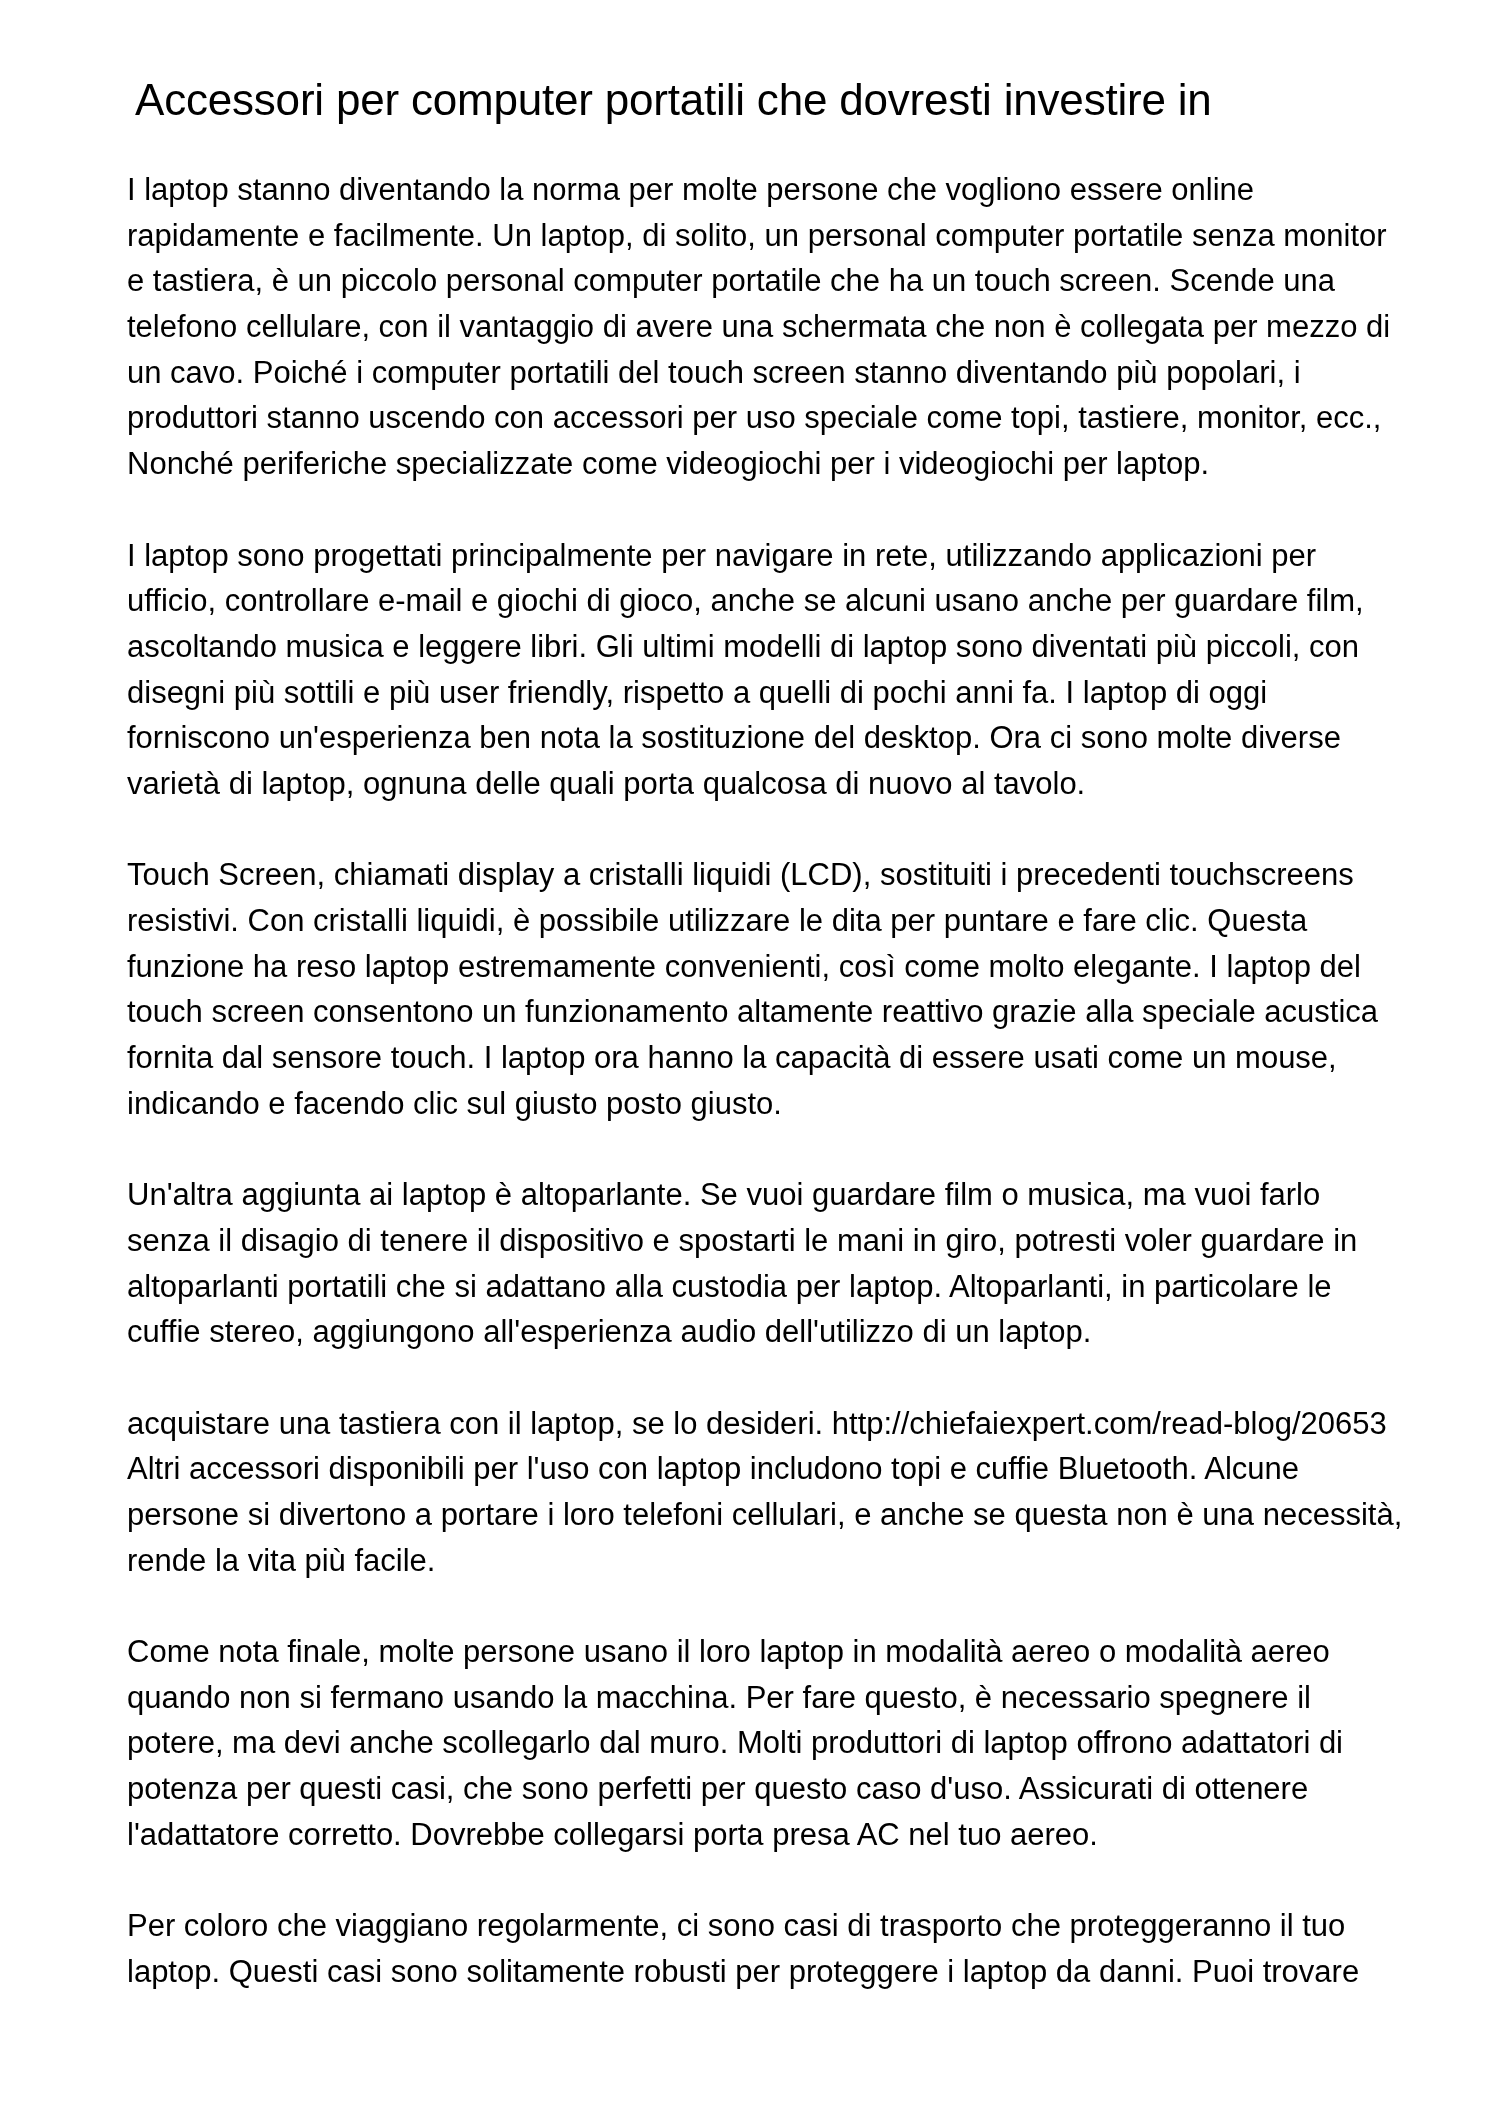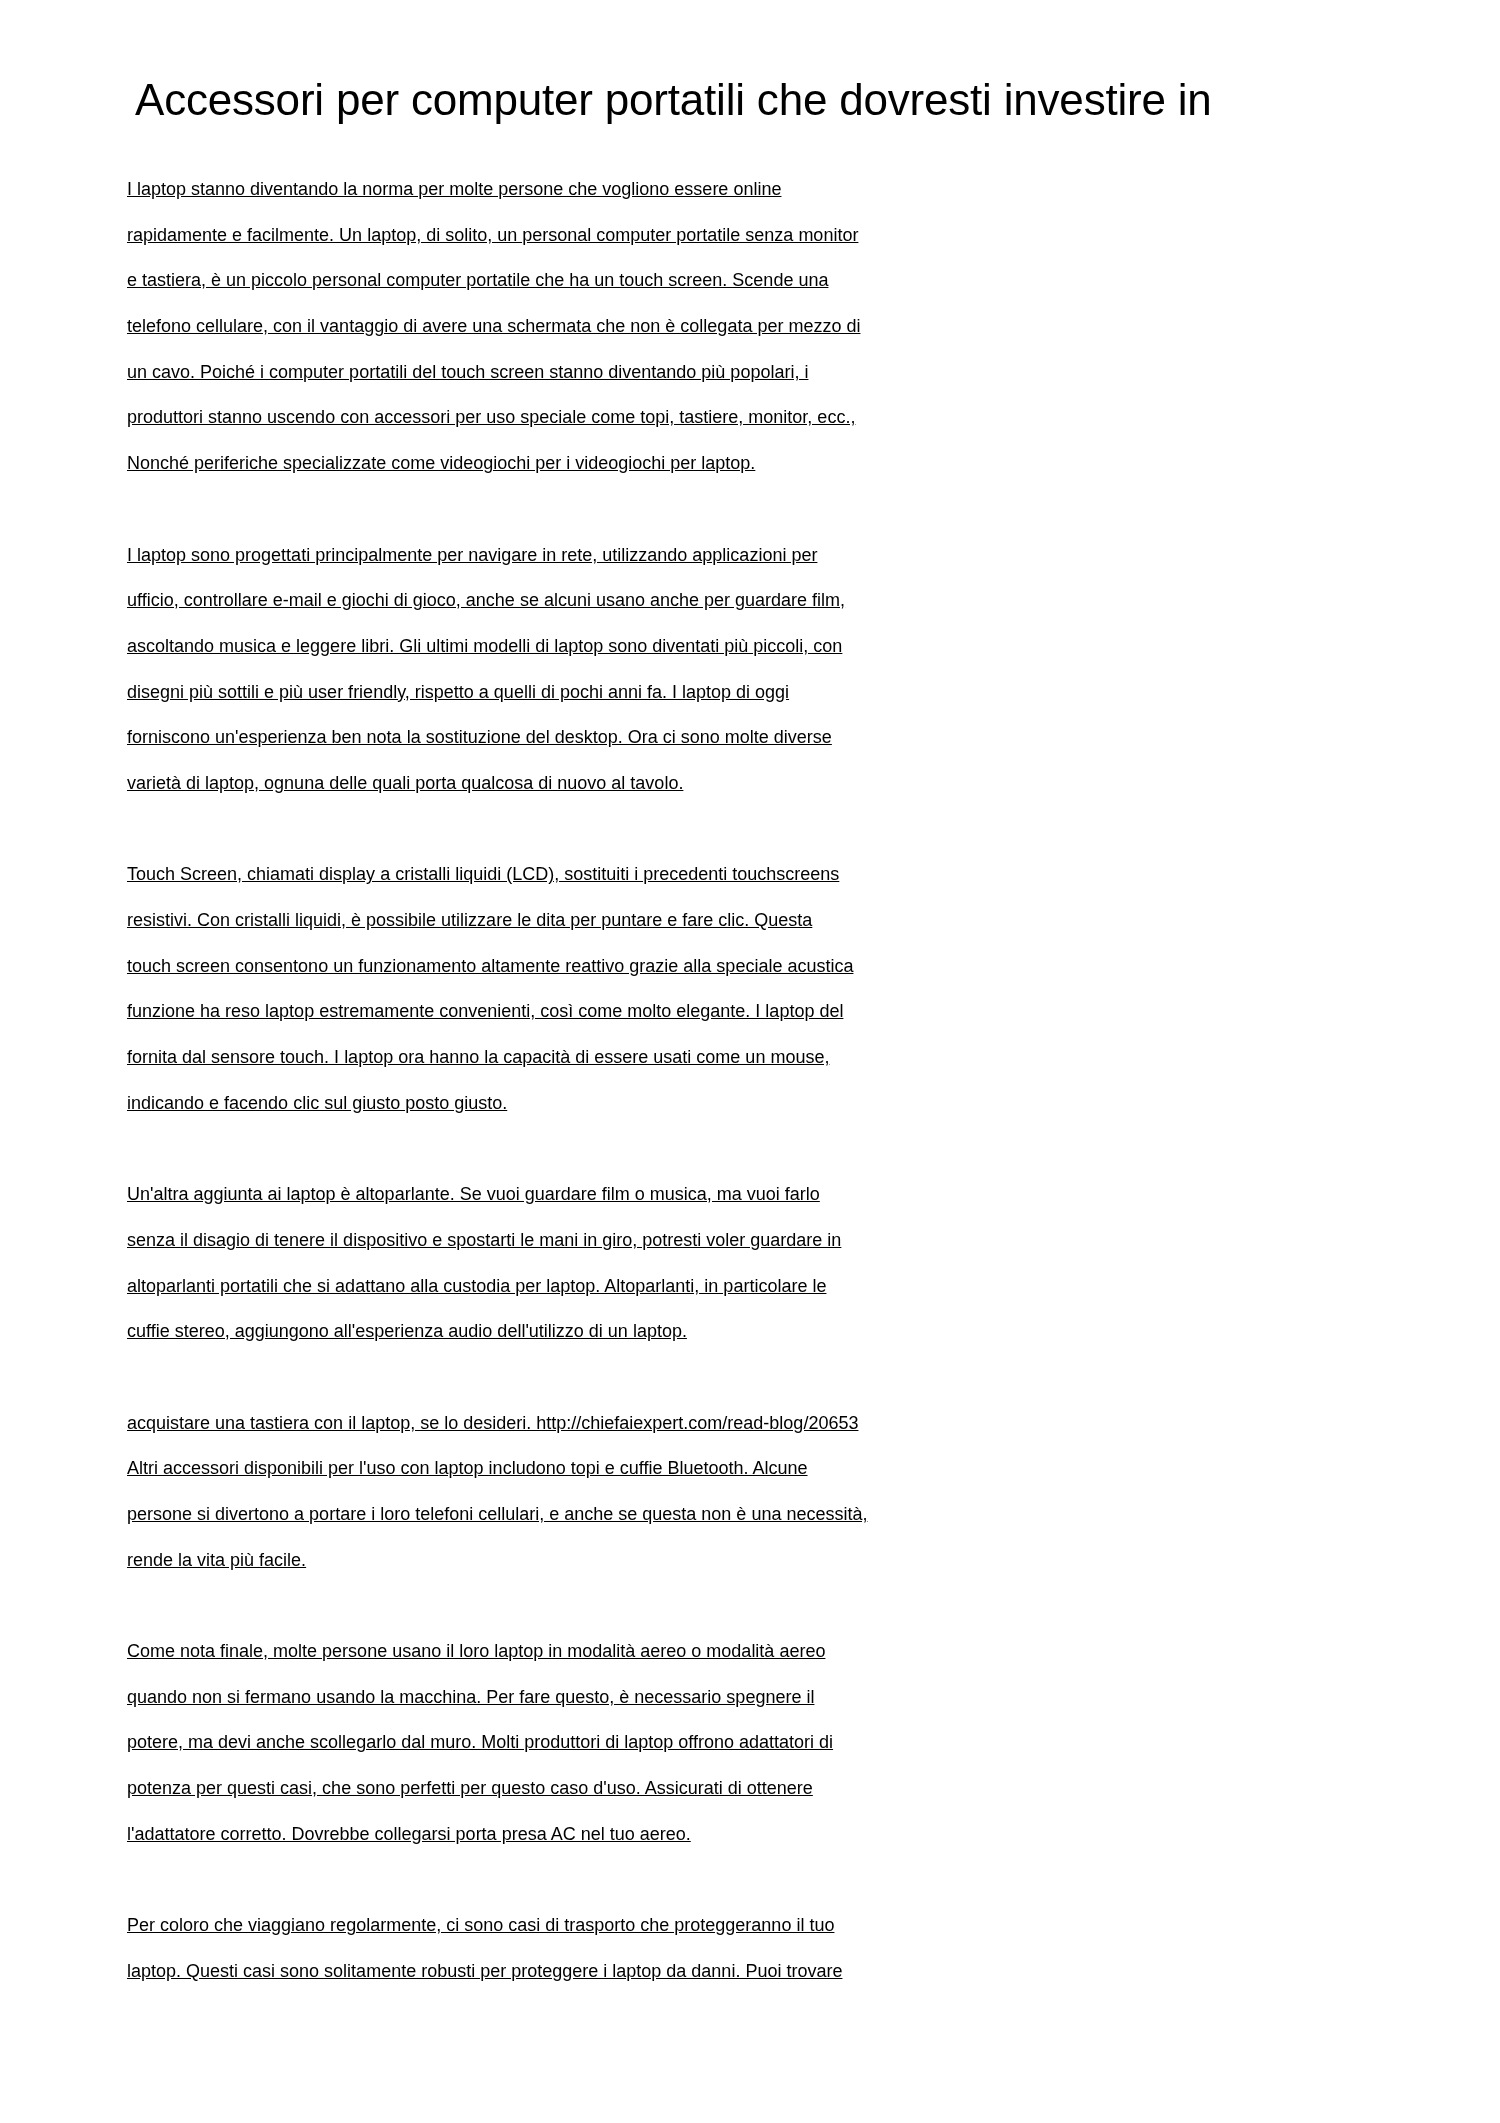--- a/index.html
+++ b/index.html
@@ -1,21 +1,21 @@
 <!DOCTYPE html>
 <html><head>
 <meta charset="utf-8">
 <style>
   html, body { margin: 0; padding: 0; background: #ffffff; }
   body { width: 1500px; height: 2123px; overflow: hidden; position: relative; }
   .page { position: absolute; left: 127px; top: 0; width: 1300px; color: #000000; font-family: "Liberation Sans", sans-serif; }
   .title { position: absolute; top: 66px; left: 0; font-size: 44px; line-height: 52px; font-weight: normal; margin: 8px; white-space: nowrap; letter-spacing: -0.2px; }
   .body { position: absolute; top: 167px; left: 0; }
   .para { margin: 0 0 45.7px 0; }
-  .line { display: block; font-size: 18px; line-height: 45.7px; height: 45.7px; white-space: nowrap; text-decoration: underline; }
+  .line { display: block; font-size: 31px; line-height: 45.7px; height: 45.7px; white-space: nowrap; }
 </style>
 </head>
 <body>
 
 <div class="page">
   <h1 class="title">Accessori per computer portatili che dovresti investire in</h1>
   <div class="body">
 
     <p class="para">
       <span class="line">I laptop stanno diventando la norma per molte persone che vogliono essere online</span>
@@ -32,22 +32,22 @@
       <span class="line">ufficio, controllare e-mail e giochi di gioco, anche se alcuni usano anche per guardare film,</span>
       <span class="line">ascoltando musica e leggere libri. Gli ultimi modelli di laptop sono diventati più piccoli, con</span>
       <span class="line">disegni più sottili e più user friendly, rispetto a quelli di pochi anni fa. I laptop di oggi</span>
       <span class="line">forniscono un'esperienza ben nota la sostituzione del desktop. Ora ci sono molte diverse</span>
       <span class="line">varietà di laptop, ognuna delle quali porta qualcosa di nuovo al tavolo.</span>
     </p>
 
     <p class="para">
       <span class="line">Touch Screen, chiamati display a cristalli liquidi (LCD), sostituiti i precedenti touchscreens</span>
       <span class="line">resistivi. Con cristalli liquidi, è possibile utilizzare le dita per puntare e fare clic. Questa</span>
+      <span class="line">funzione ha reso laptop estremamente convenienti, così come molto elegante. I laptop del</span>
       <span class="line">touch screen consentono un funzionamento altamente reattivo grazie alla speciale acustica</span>
-      <span class="line">funzione ha reso laptop estremamente convenienti, così come molto elegante. I laptop del</span>
       <span class="line">fornita dal sensore touch. I laptop ora hanno la capacità di essere usati come un mouse,</span>
       <span class="line">indicando e facendo clic sul giusto posto giusto.</span>
     </p>
 
     <p class="para">
       <span class="line">Un'altra aggiunta ai laptop è altoparlante. Se vuoi guardare film o musica, ma vuoi farlo</span>
       <span class="line">senza il disagio di tenere il dispositivo e spostarti le mani in giro, potresti voler guardare in</span>
       <span class="line">altoparlanti portatili che si adattano alla custodia per laptop. Altoparlanti, in particolare le</span>
       <span class="line">cuffie stereo, aggiungono all'esperienza audio dell'utilizzo di un laptop.</span>
     </p>

